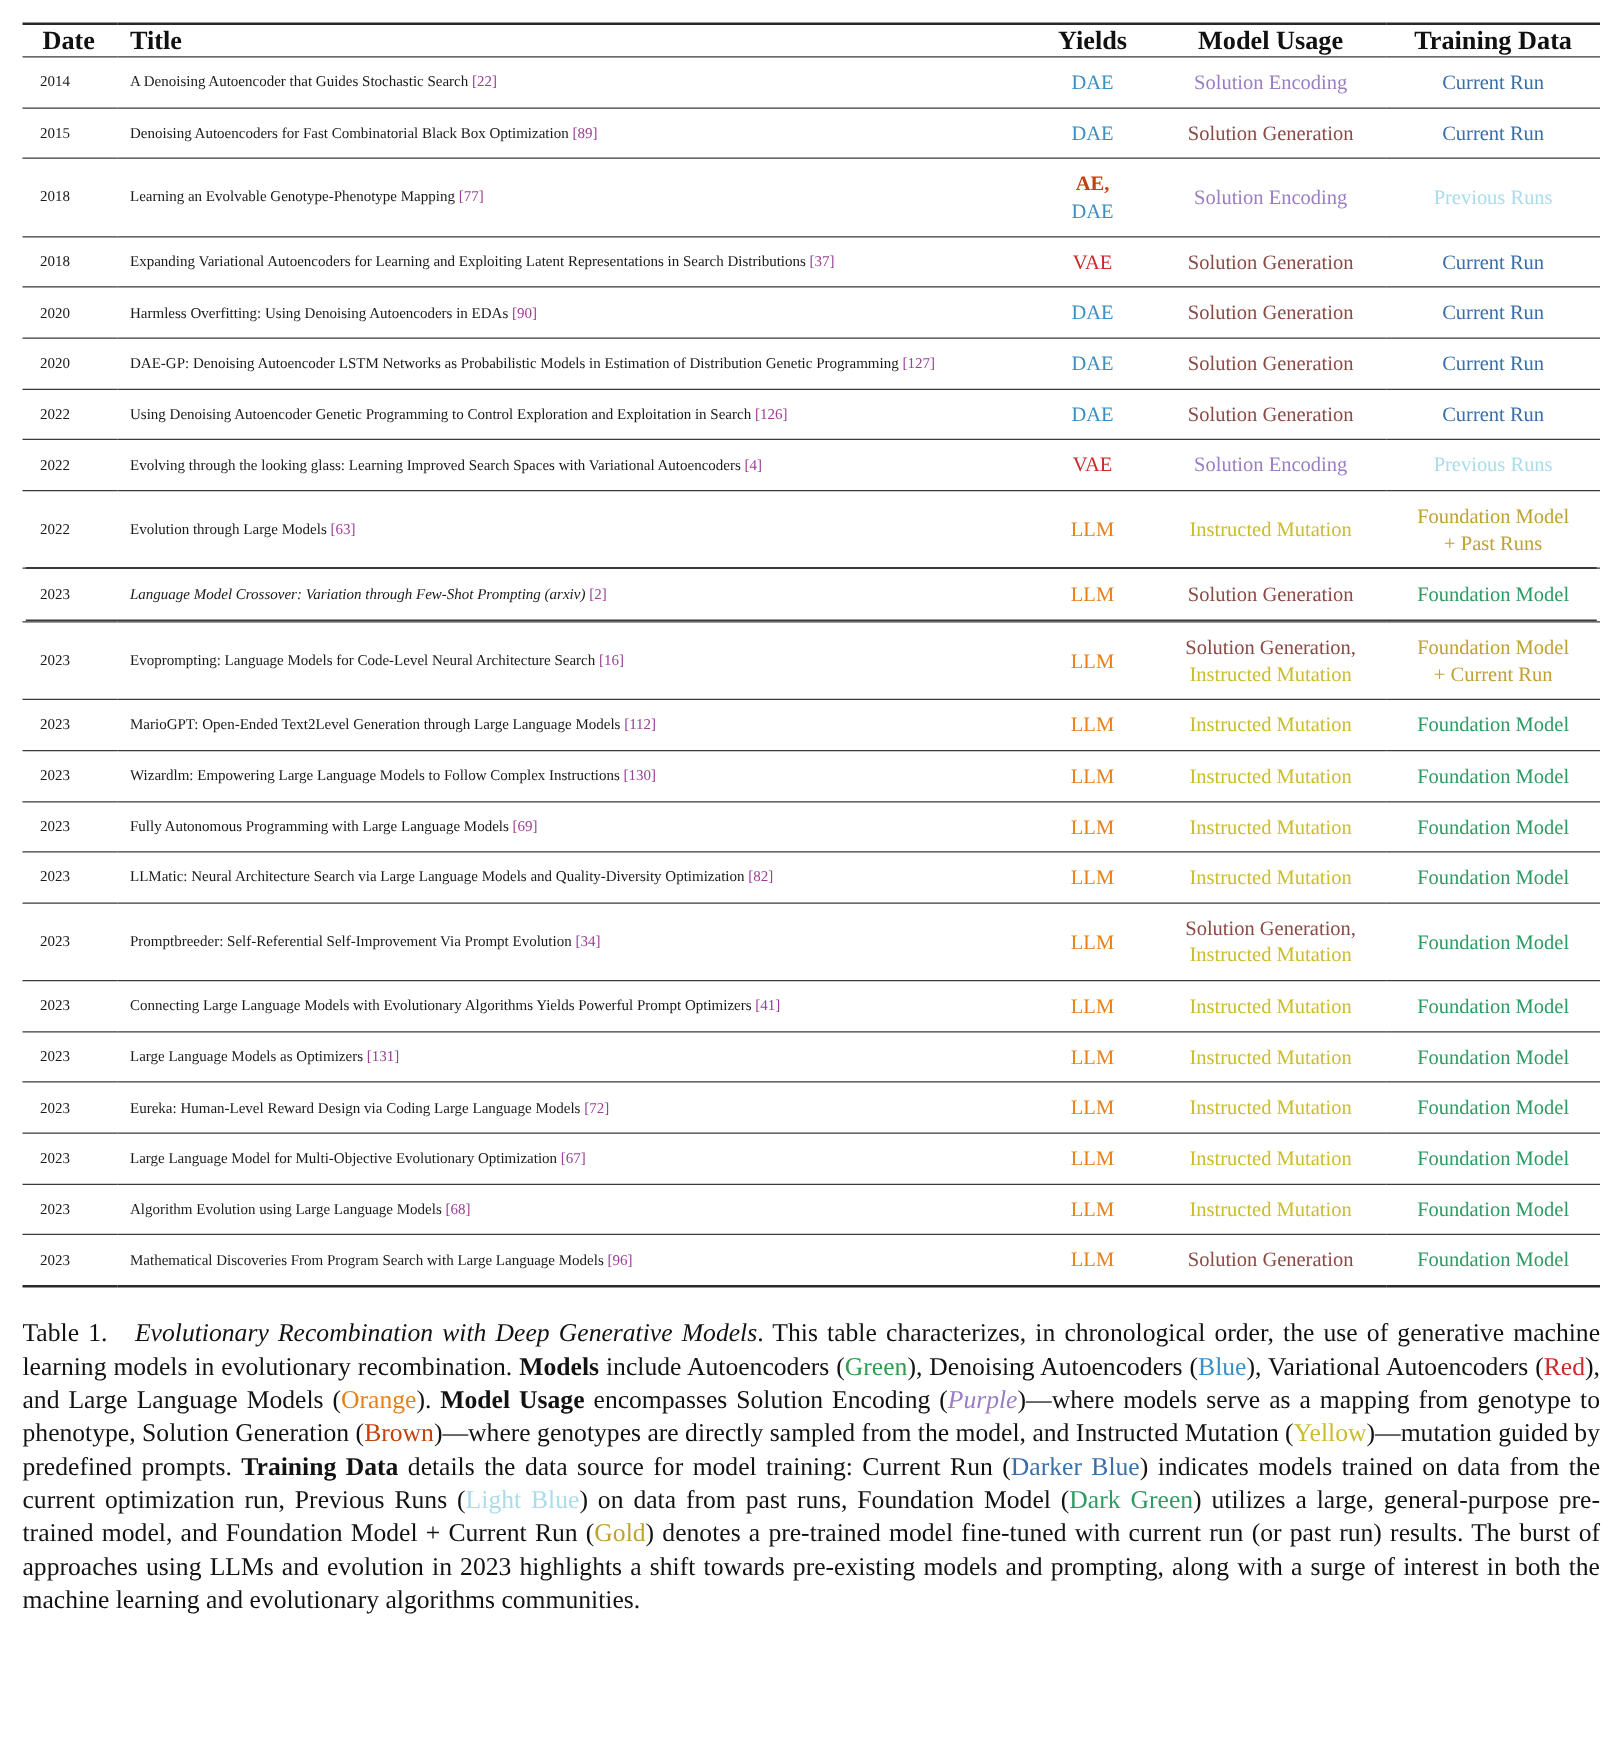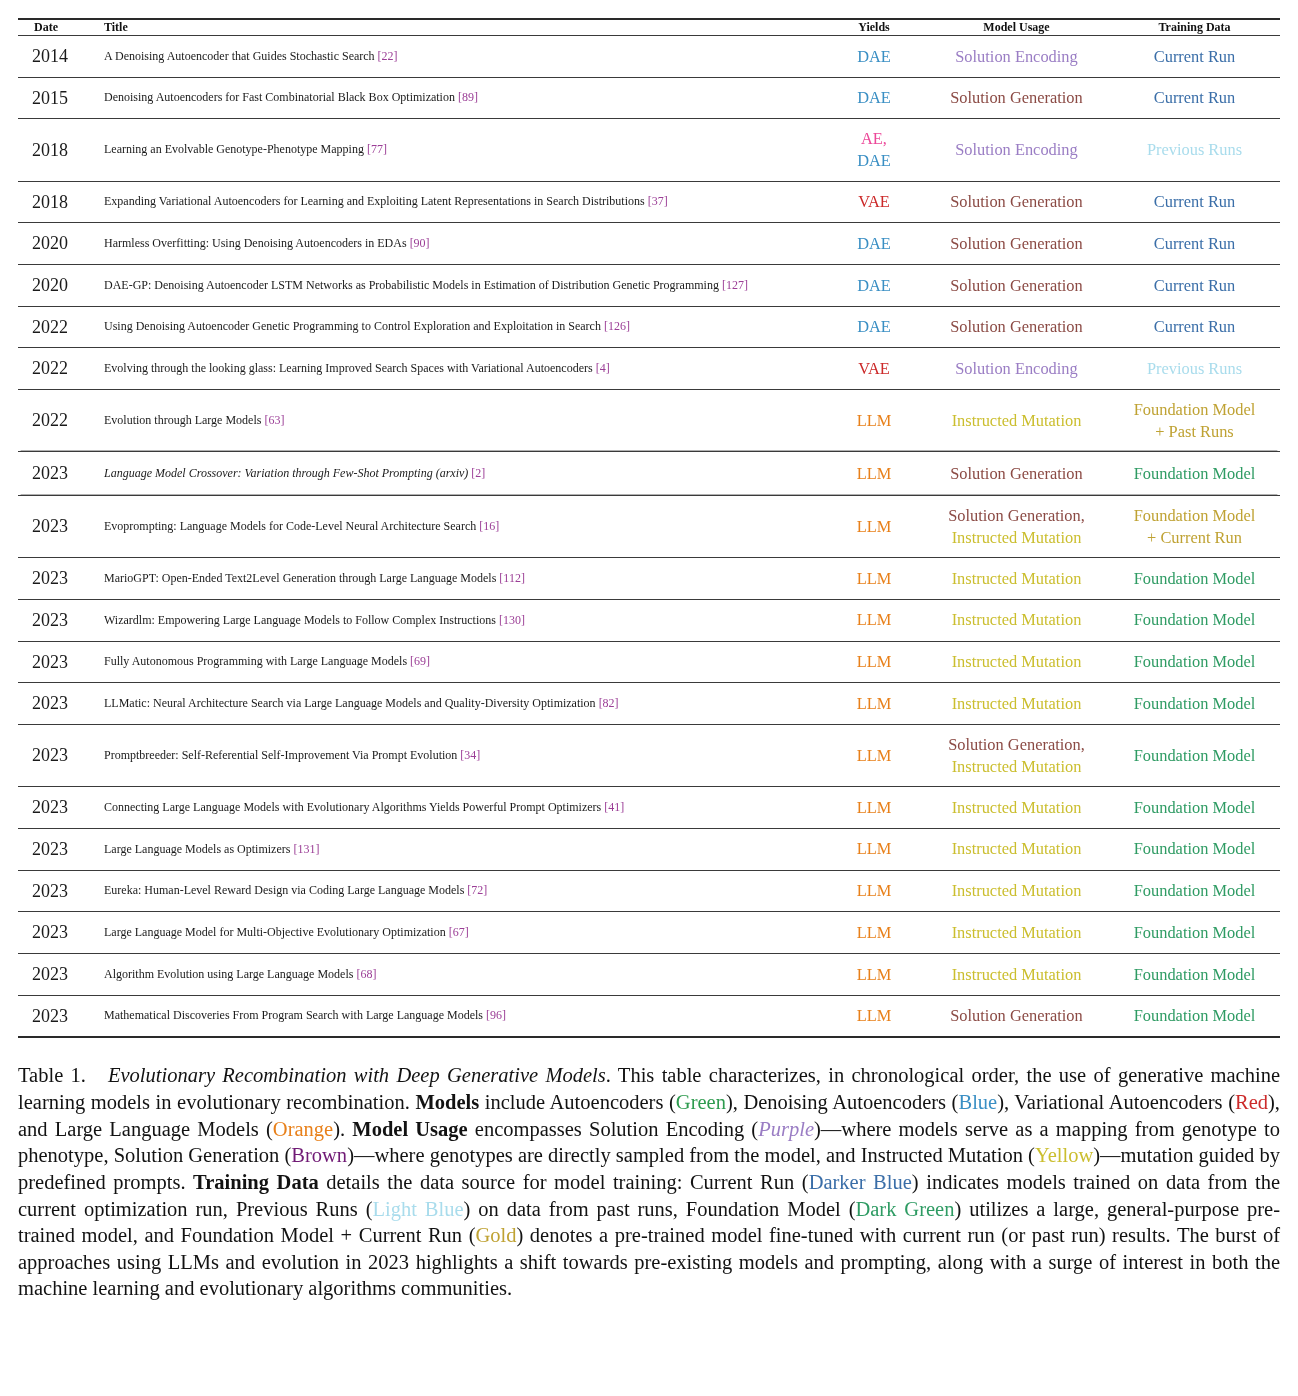--- a/index.html
+++ b/index.html
@@ -35,57 +35,57 @@
     padding: 0;
     vertical-align: middle;
   }
   .rule-top { border-top: 2.4px solid #2a2a2a; }
   .rule-thin { border-top: 1.4px solid #3a3a3a; }
   .rule-double-top { border-top: 1.4px solid #3a3a3a; box-shadow: 0 -4px 0 -2.6px #3a3a3a; }
   .rule-bottom { border-bottom: 2.4px solid #2a2a2a; }
 
   thead th {
     font-weight: bold;
-    font-size: 12px;
+    font-size: 21px;
     padding: 7px 0 9px 0;
     color: #111111;
   }
   th.h-date  { text-align: left; padding-left: 16px; }
   th.h-title { text-align: left; padding-left: 10px; }
   th.h-model, th.h-usage, th.h-train { text-align: center; }
 
   tbody tr td {
     font-size: 17px;
     line-height: 1.26;
   }
   td.c-date {
     text-align: left;
     padding-left: 14px;
-    font-size: 18px;
+    font-size: 12px;
     white-space: nowrap;
   }
   td.c-title {
     text-align: left;
     padding-left: 10px;
     padding-right: 14px;
     font-size: 12px;
   }
   td.c-model, td.c-usage, td.c-train {
     text-align: center;
     font-size: 16.4px;
     line-height: 1.32;
   }
   tbody tr.row td { padding-top: 9px; padding-bottom: 9px; }
   tbody tr.row.tall td { padding-top: 10px; padding-bottom: 10px; }
 
   .ital { font-style: italic; }
   .cite { color: #9B3E96; }
 
   
-  .m-ae   { color: #ec4899; }
+  .m-ae   { color: #c2410c; font-weight: bold; }
   .m-dae  { color: #3A8FC4; }
   .m-vae  { color: #CC2A2A; }
   .m-llm  { color: #E8801A; }
 
   .u-enc  { color: #9A7DC4; }
   .u-gen  { color: #8B4A44; }
   .u-mut  { color: #CBBE2E; }
 
   .t-cur  { color: #3A6EA8; }
   .t-prev { color: #A9DCEC; }
@@ -103,21 +103,21 @@
     color: #121212;
   }
   .caption b { font-weight: bold; margin-top: 21px; }
   .caption i { font-style: italic; }
 
   .cap-green  { color: #2E9B4F; }
   .cap-blue   { color: #3A8FC4; }
   .cap-red    { color: #CC2A2A; }
   .cap-orange { color: #E8801A; }
   .cap-purple { color: #9A7DC4; font-style: italic; }
-  .cap-brown  { color: #701a75; }
+  .cap-brown  { color: #c2410c; }
   .cap-yellow { color: #CBBE2E; }
   .cap-dblue  { color: #3A6EA8; }
   .cap-lblue  { color: #A9DCEC; }
   .cap-dgreen { color: #2E9B63; }
   .cap-gold   { color: #BFA233; }
 </style>
 </head>
 <body>
 
 <div class="page">

